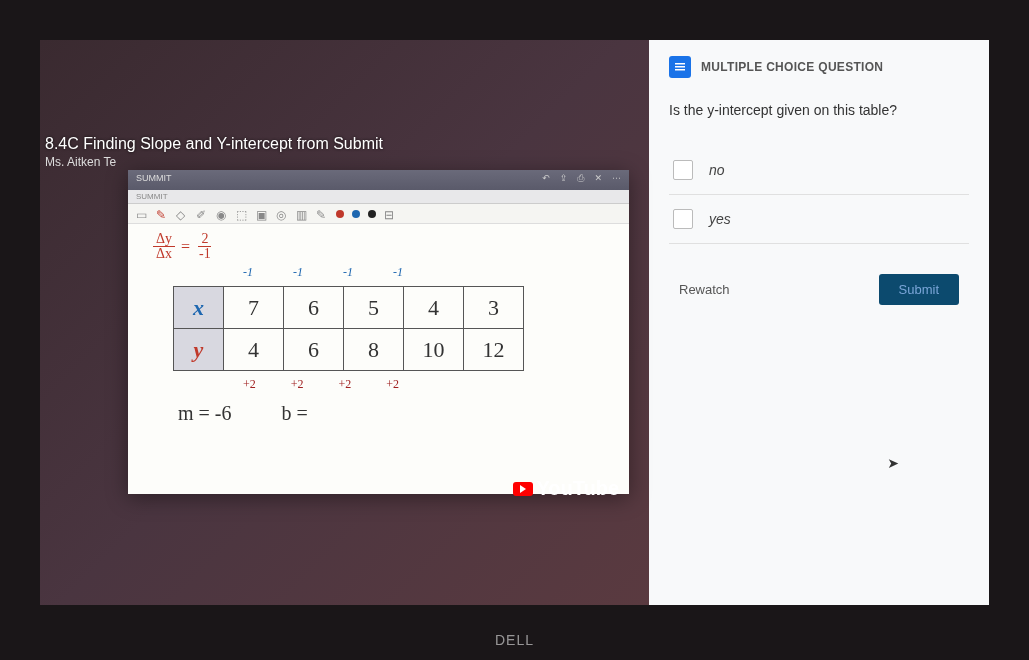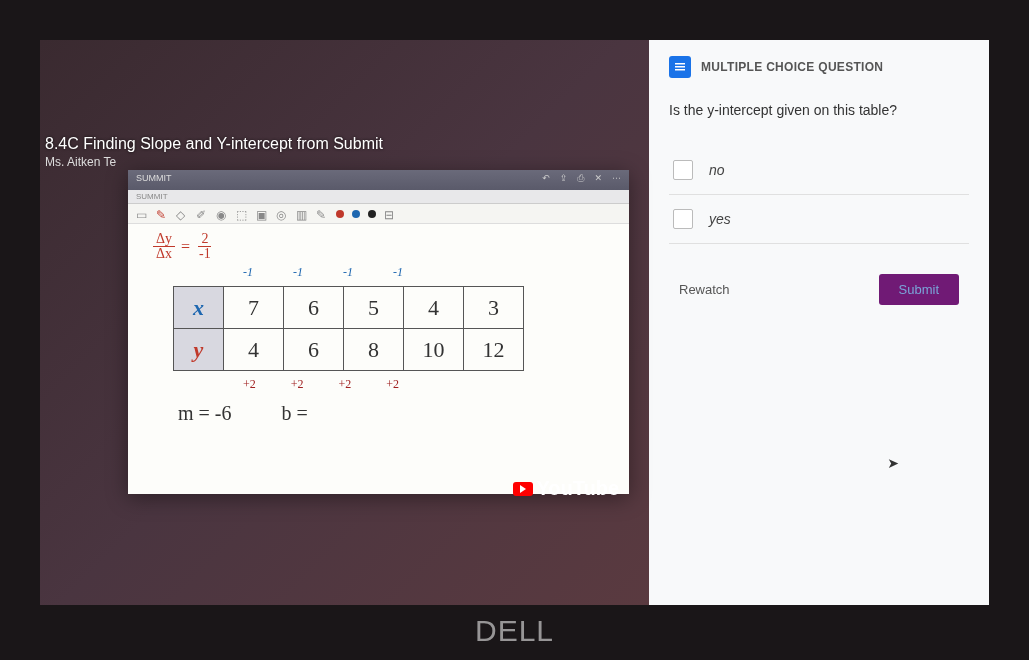--- a/index.html
+++ b/index.html
@@ -243,33 +243,33 @@
     padding: 0 10px;
   }
   .rewatch {
     font-size: 13px;
     color: #555;
     cursor: pointer;
   }
   .submit {
     font-size: 13px;
     color: #7aa5d8;
-    background: #701a75;
+    background: #0c4a6e;
     border: none;
     padding: 8px 20px;
     border-radius: 3px;
     cursor: pointer;
   }
   .dell-logo {
     position: absolute;
     bottom: 12px;
     left: 50%;
     transform: translateX(-50%);
     color: #ccc;
-    font-size: 30px;
+    font-size: 14px;
     letter-spacing: 1px;
     font-weight: 300;
     font-family: 'Segoe UI', sans-serif;
     opacity: 0.7;
   }
   .cursor {
     position: absolute;
     right: 90px;
     top: 415px;
     font-size: 14px;

